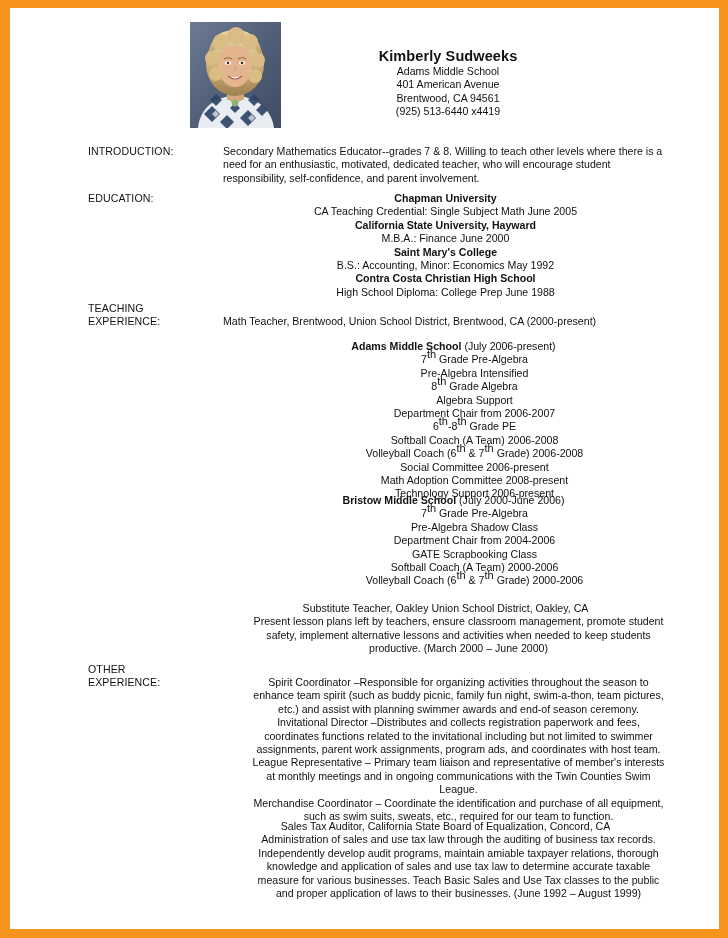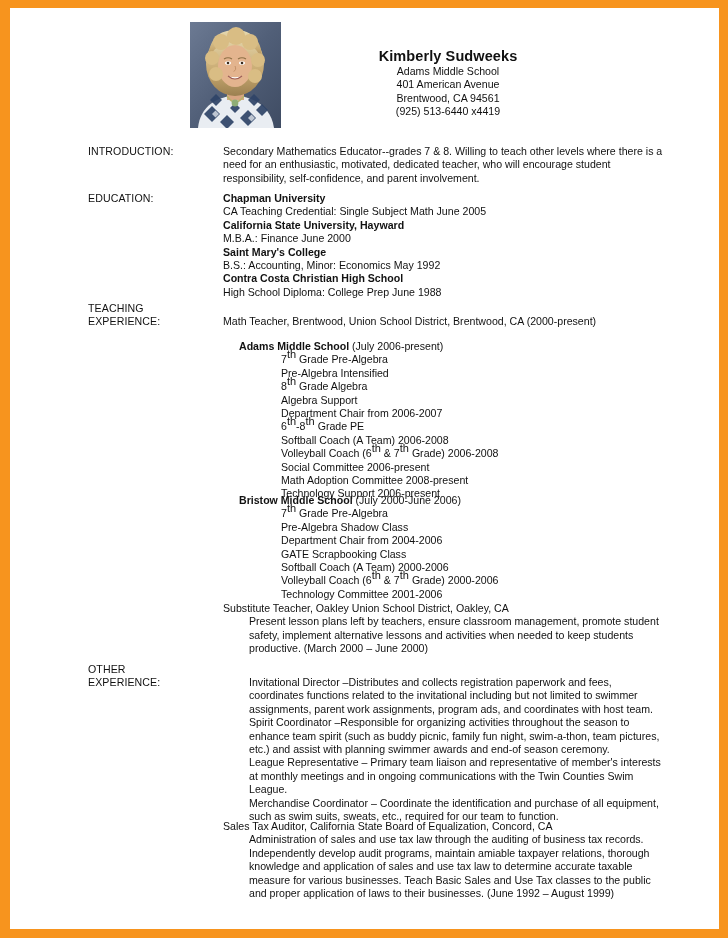--- a/index.html
+++ b/index.html
@@ -86,21 +86,21 @@
   }
   .content {
     position: absolute;
     left: 185px;
     width: 445px;
     font-size: 10.6px;
     line-height: 13.4px;
     color: #111;
     margin-left: 28px;
   }
-  .content p { margin: 0; }
+  .content p { margin: 0; text-align: center; }
   .b { font-weight: bold; }
   sup {
     font-size: 11px;
     vertical-align: super;
     line-height: 0;
   }
   .ind1 { padding-left: 26px; }
   .ind2 { padding-left: 16px; }
   .ind3 { padding-left: 58px; }
   .just { text-align: left; }
@@ -232,42 +232,41 @@
 
   <div class="row" style="top:486px;">
     <div class="content">
       <p class="ind2"><span class="b">Bristow Middle School</span> <span>(July 2000-June 2006)</span></p>
       <p class="ind3"><span>7</span><sup>th</sup><span> Grade Pre-Algebra</span></p>
       <p class="ind3">Pre-Algebra Shadow Class</p>
       <p class="ind3">Department Chair from 2004-2006</p>
       <p class="ind3">GATE Scrapbooking Class</p>
       <p class="ind3">Softball Coach (A Team) 2000-2006</p>
       <p class="ind3"><span>Volleyball Coach (6</span><sup>th</sup><span> &amp; 7</span><sup>th</sup><span> Grade) 2000-2006</span></p>
-      <p class="ind3">Technology Committee 2001-2006</p>
     </div>
   </div>
 
   <div class="row" style="top:594px;">
     <div class="content">
       <p>Substitute Teacher, Oakley Union School District, Oakley, CA</p>
       <p class="ind1">Present lesson plans left by teachers, ensure classroom management, promote student safety, implement alternative lessons and activities when needed to keep students productive.  (March 2000 – June 2000)</p>
     </div>
   </div>
 
   <div class="row" style="top:655px;">
     <div class="label">
       <div>OTHER</div>
       <div>EXPERIENCE:</div>
     </div>
   </div>
 
   <div class="row" style="top:668px;">
     <div class="content">
+      <p class="ind1">Spirit Coordinator –Responsible for organizing activities throughout the season to enhance team spirit (such as buddy picnic, family fun night, swim-a-thon, team pictures, etc.) and assist with planning swimmer awards and end-of season ceremony.</p>
       <p class="ind1">Invitational Director –Distributes and collects registration paperwork and fees, coordinates functions related to the invitational including but not limited to swimmer assignments, parent work assignments, program ads, and coordinates with host team.</p>
-      <p class="ind1">Spirit Coordinator –Responsible for organizing activities throughout the season to enhance team spirit (such as buddy picnic, family fun night, swim-a-thon, team pictures, etc.) and assist with planning swimmer awards and end-of season ceremony.</p>
       <p class="ind1">League Representative – Primary team liaison and representative of member's interests at monthly meetings and in ongoing communications with the Twin Counties Swim League.</p>
       <p class="ind1">Merchandise Coordinator – Coordinate the identification and purchase of all equipment, such as swim suits, sweats, etc., required for our team to function.</p>
     </div>
   </div>
 
   <div class="row" style="top:812px;">
     <div class="content">
       <p>Sales Tax Auditor, California State Board of Equalization, Concord, CA</p>
       <p class="ind1">Administration of sales and use tax law through the auditing of business tax records.  Independently develop audit programs, maintain amiable taxpayer relations, thorough knowledge and application of sales and use tax law to determine accurate taxable measure for various businesses.  Teach Basic Sales and Use Tax classes to the public and proper application of laws to their businesses.  (June 1992 – August 1999)</p>
     </div>

